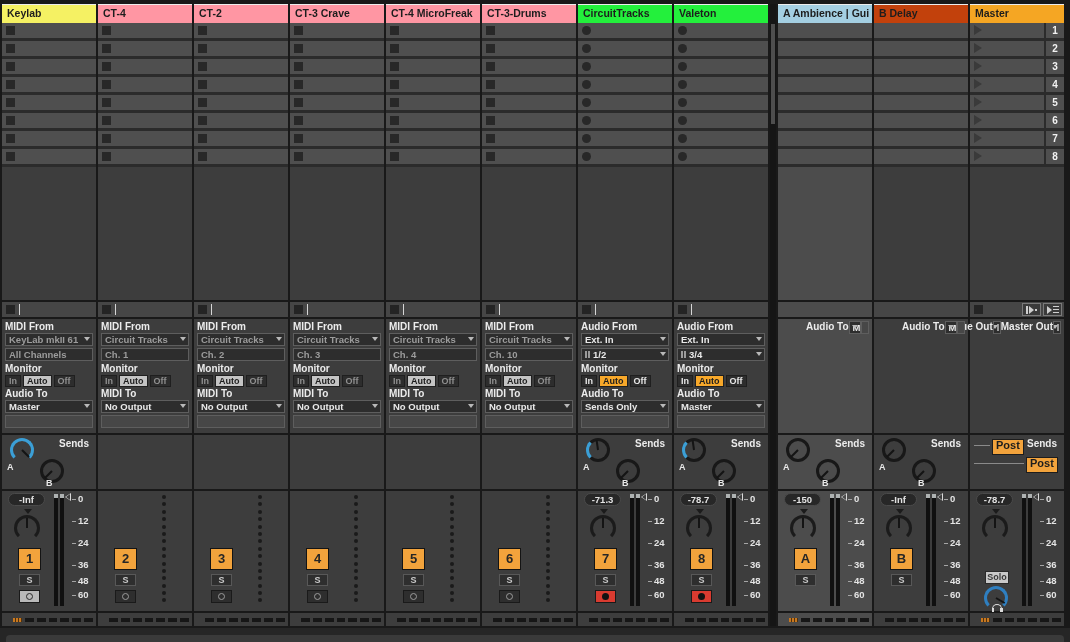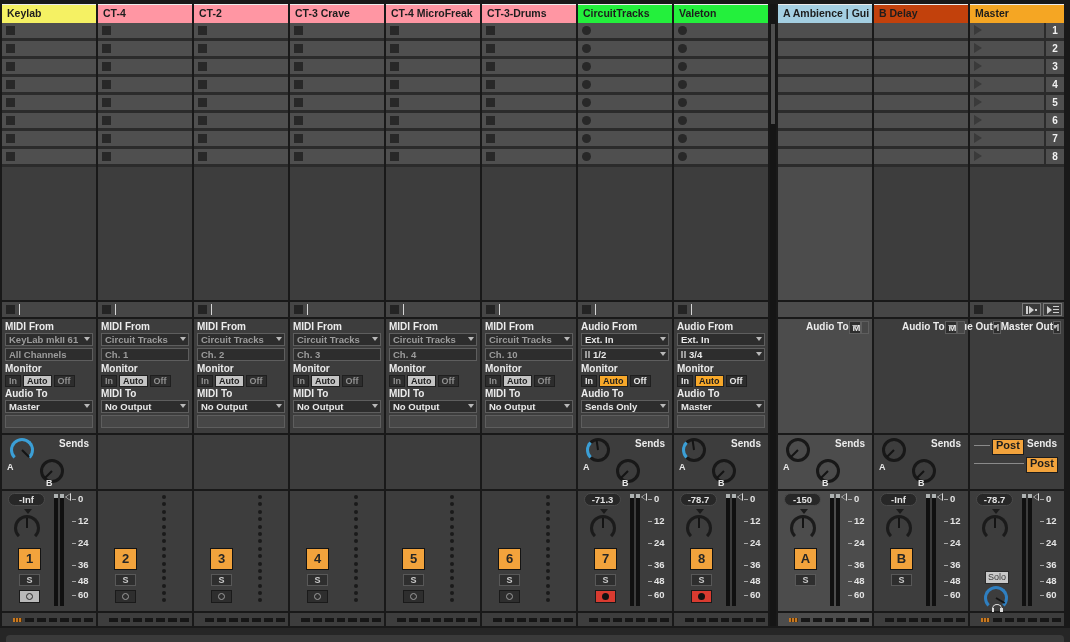--- a/index.html
+++ b/index.html
@@ -72,21 +72,21 @@
   .b1 { left:52px; } .b2 { left:58px; }
   .fadtri { position:absolute; left:63px; top:2px; width:0; height:0; border-top:4px solid transparent;
             border-bottom:4px solid transparent; border-right:6px solid #dadada; }
   .fadtri::after { content:""; position:absolute; left:1px; top:-3px; width:0; height:0;
             border-top:3px solid transparent; border-bottom:3px solid transparent; border-right:4px solid #3d3d3d; }
   .srow { position:absolute; left:70px; font-size:9.5px; font-weight:bold; color:#e4e4e4; height:10px; line-height:10px; }
   .srow .tick { display:inline-block; width:4px; height:1.5px; background:#a5a5a5; vertical-align:middle; margin-right:2px; }
   .dots { position:absolute; left:64px; top:4px; display:flex; flex-direction:column; }
   .dot { width:4px; height:4px; border-radius:50%; background:#1a1a1a; margin-bottom:3.4px; }
   .solobtn { position:absolute; left:15px; top:80px; width:24px; height:13px; background:#c9c9c9; border:1px solid #2a2a2a;
-             color:#3a3a3a; font-size:9px; font-weight:normal; text-align:center; line-height:11px; }
+             color:#3a3a3a; font-size:9px; font-weight:bold; text-align:center; line-height:11px; }
   .cueknob { left:14px; top:95px; border-color:#2f7fc0 #2f7fc0 transparent #2f7fc0; }
   .hp { position:absolute; left:22px; top:113px; width:10px; height:6px; border:1.5px solid #dcdcdc;
         border-bottom:none; border-radius:5px 5px 0 0; }
   .hp::before, .hp::after { content:""; position:absolute; bottom:-2px; width:2.5px; height:4px; background:#dcdcdc; }
   .hp::before { left:-1.5px; } .hp::after { right:-1.5px; }
   
   .dashrow { height:13px; background:#3d3d3d; margin-top:2px; display:flex; align-items:center; padding-left:11px; }
   .dh { width:9px; height:4px; background:#161616; margin-right:3px; }
   .dh.org { background:repeating-linear-gradient(90deg,#c87820 0 2px,#50310c 2px 3px); }
   

